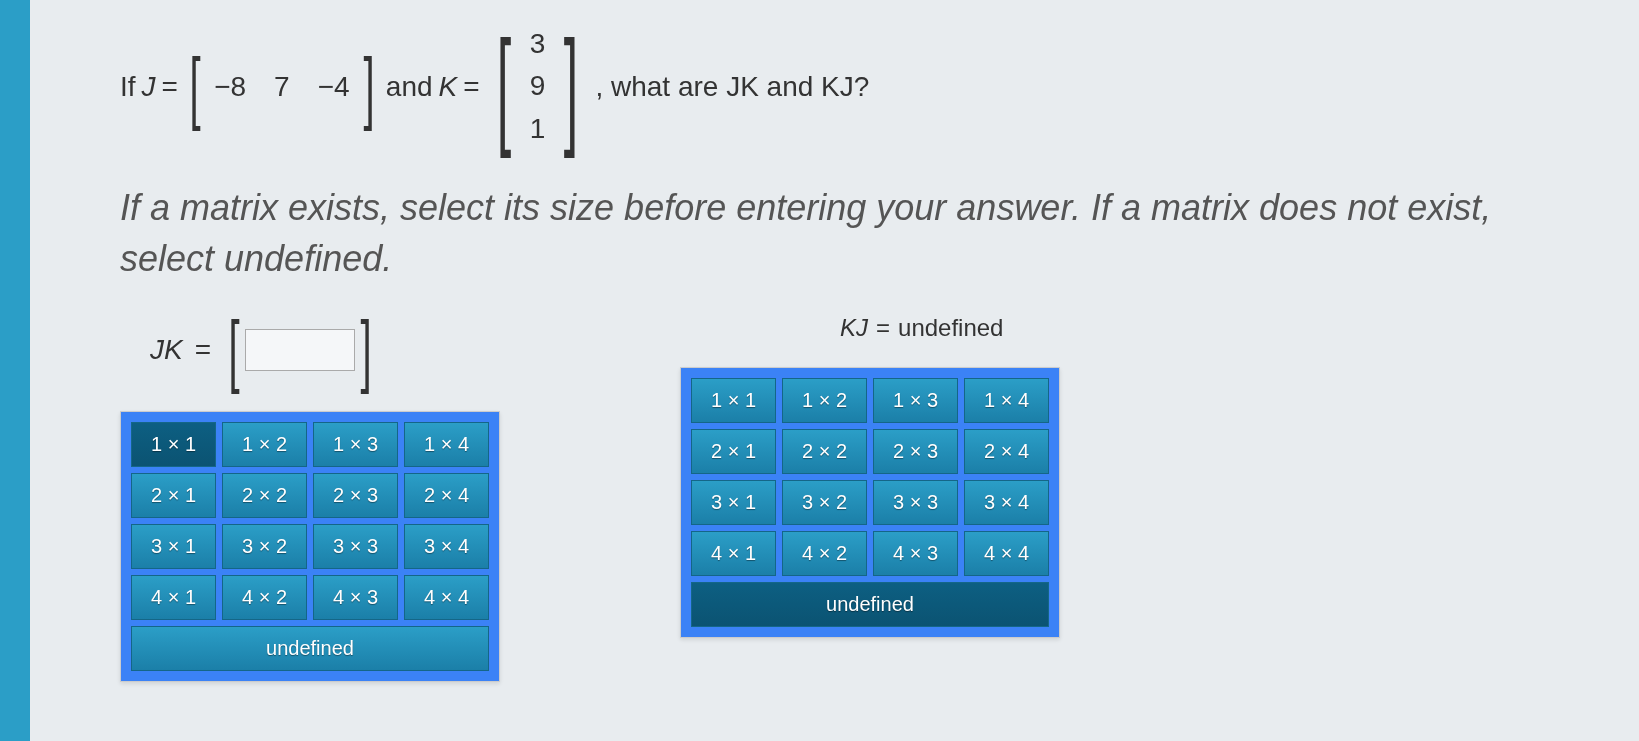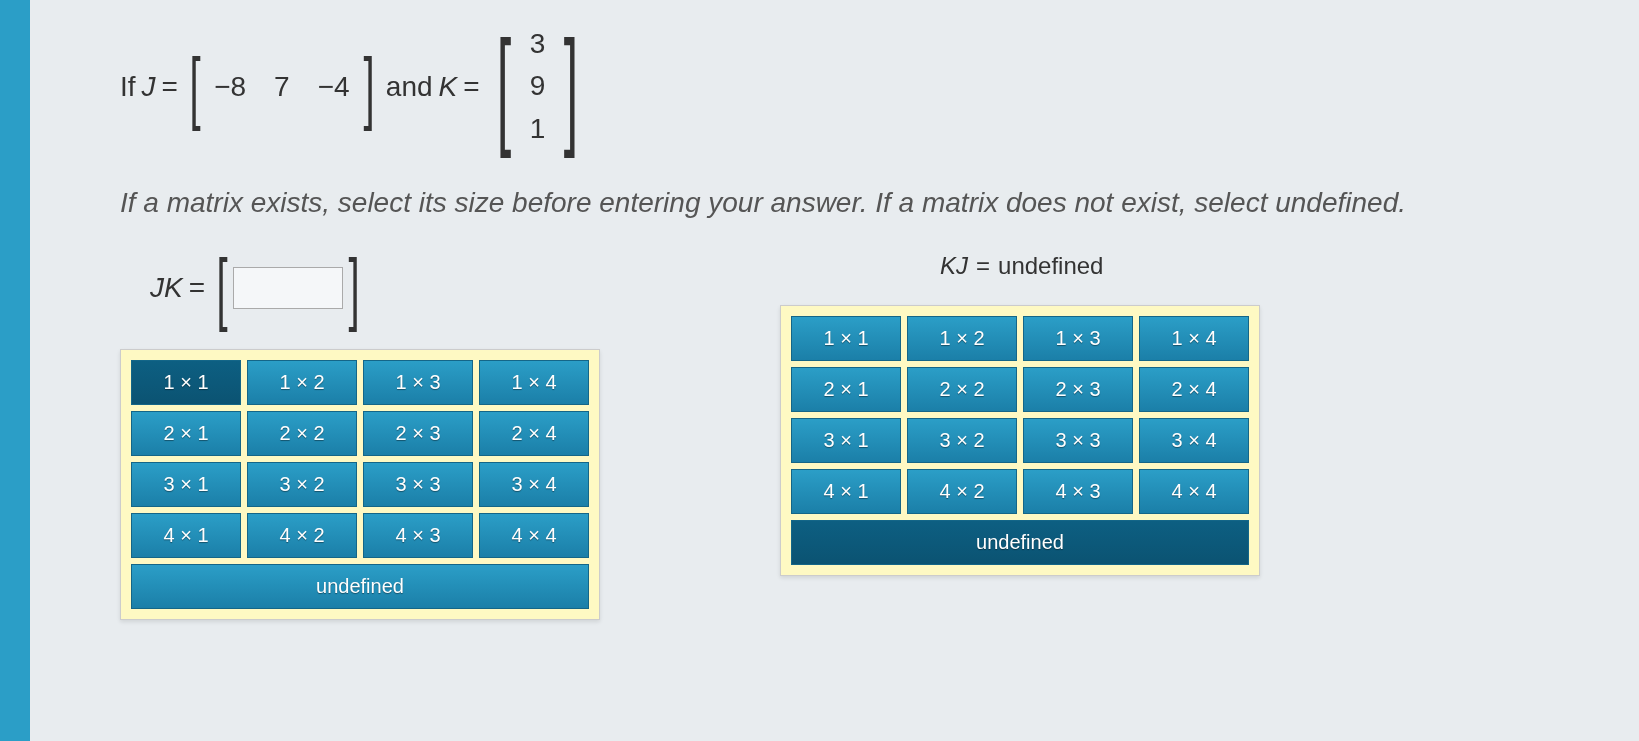--- a/index.html
+++ b/index.html
@@ -49,62 +49,62 @@
     align-items: center;
   }
   .bracket-l-tall, .bracket-r-tall {
     font-size: 130px;
     font-weight: 100;
     line-height: 0.85;
     transform: scaleX(0.4);
     color: #333;
   }
   .instructions {
-    font-size: 28px;
+    font-size: 36px;
     font-style: italic;
     color: #555;
     margin-bottom: 30px;
     line-height: 1.4;
   }
   .answers-row {
     display: flex;
     gap: 180px;
     align-items: flex-start;
   }
   .answer-block {
     display: flex;
     flex-direction: column;
     gap: 25px;
   }
   .answer-label {
     display: flex;
     align-items: center;
     font-size: 28px;
-    gap: 6px;
+    gap: 12px;
     margin-left: 30px;
   }
   .answer-label-right {
     display:flex;
     align-items:center;
     font-size:24px;
     gap:8px;
     margin-left:160px;
   }
   .input-box {
     width: 110px;
     height: 42px;
     border: 1px solid #aaa;
     background: #f5f7f9;
   }
   .size-panel {
-    background: #fef9c3;
+    background: #3b82f6;
     border: 1px solid #ccc;
     padding: 10px;
     box-shadow: 0 2px 4px rgba(0,0,0,0.1);
-    width: 480px;
+    width: 380px;
   }
   .size-grid {
     display: grid;
     grid-template-columns: repeat(4, 1fr);
     gap: 6px;
     margin-bottom: 6px;
   }
   .size-btn {
     background: linear-gradient(#2b9ec7, #1b7fa8);
     color: #fff;
@@ -161,20 +161,21 @@
   <span>=</span>
   <span class="matrix-row">
     <span class="bracket-l-tall">[</span>
     <span class="matrix-col-inner">
       <span>3</span>
       <span>9</span>
       <span>1</span>
     </span>
     <span class="bracket-r-tall">]</span>
   </span>
+  <span>, what are JK and KJ?</span>
 </div>
 
 <div class="instructions">If a matrix exists, select its size before entering your answer. If a matrix does not exist, select undefined.</div>
 
 <div class="answers-row">
 
   <div class="answer-block">
     <div class="answer-label">
       <span class="ital">JK</span>
       <span>=</span>

